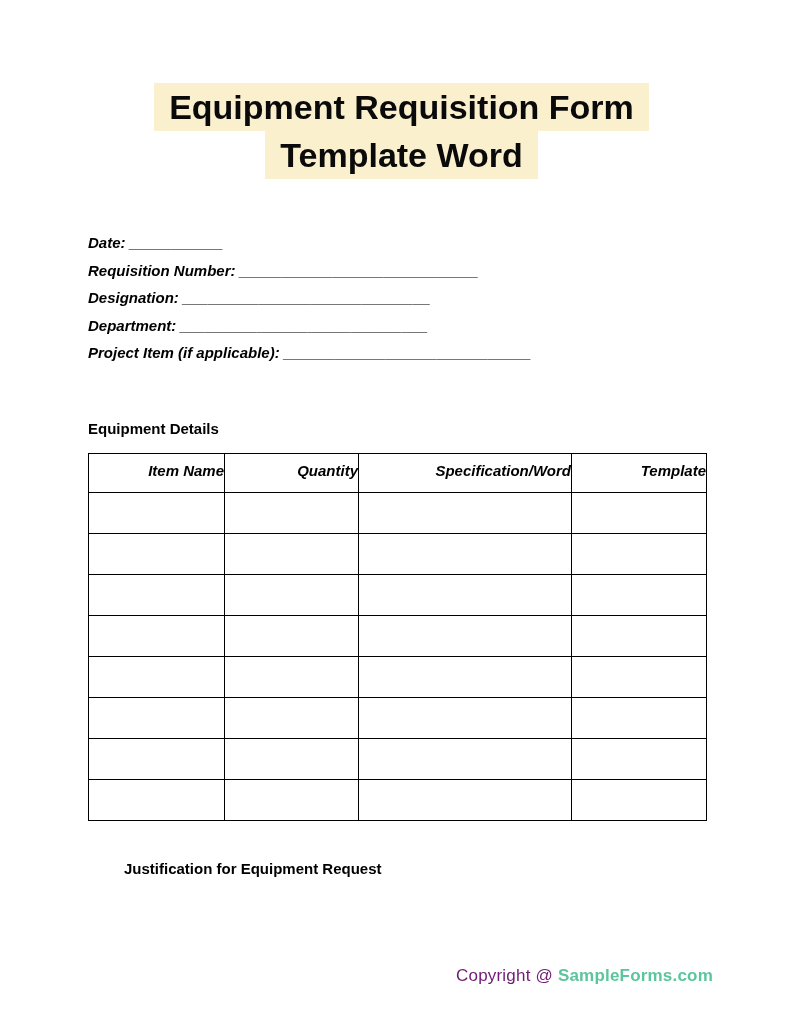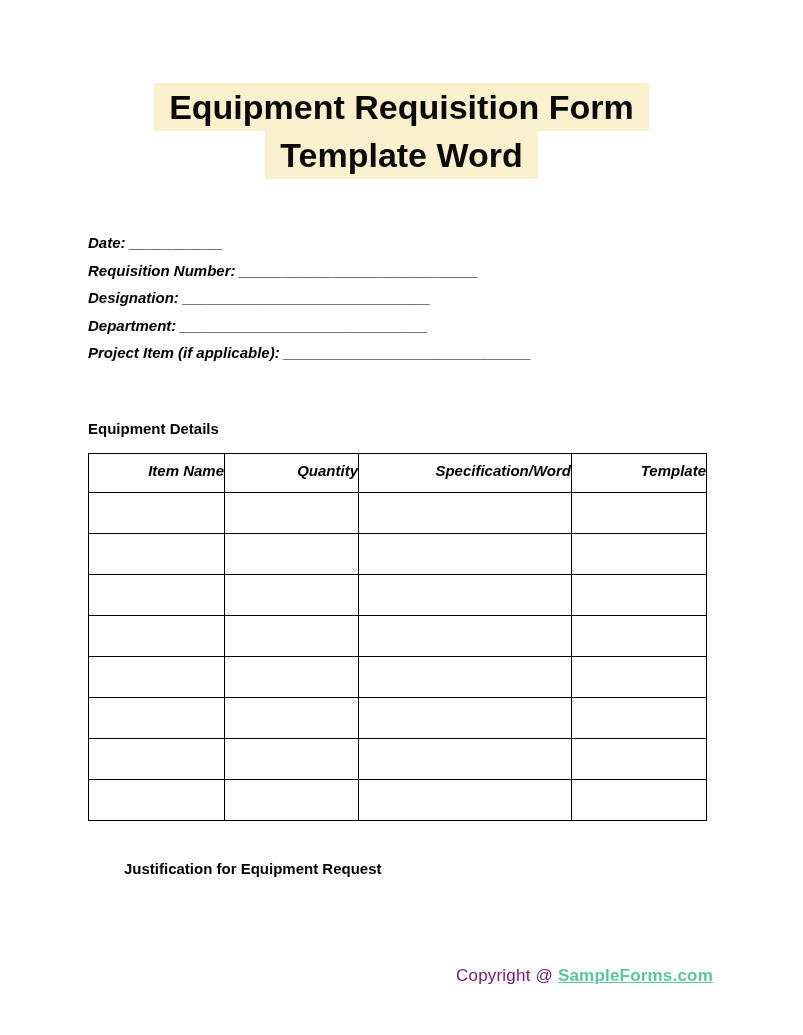--- a/index.html
+++ b/index.html
@@ -71,21 +71,20 @@
   .footer {
     position: absolute; top: 966px; left: 0; width: 713px;
     text-align: right;
     font-size: 17px;
     letter-spacing: 0.2px;
   }
   .footer-prefix { color: #701a75; font-weight: normal; }
   .footer-link {
     color: #5BC59C;
     font-weight: bold;
-    text-decoration: underline;
     text-decoration-color: #5BC59C;
     cursor: pointer;
   }
 </style>
 </head>
 <body>
 
 <div class="page">
 
   <div class="title-block">

